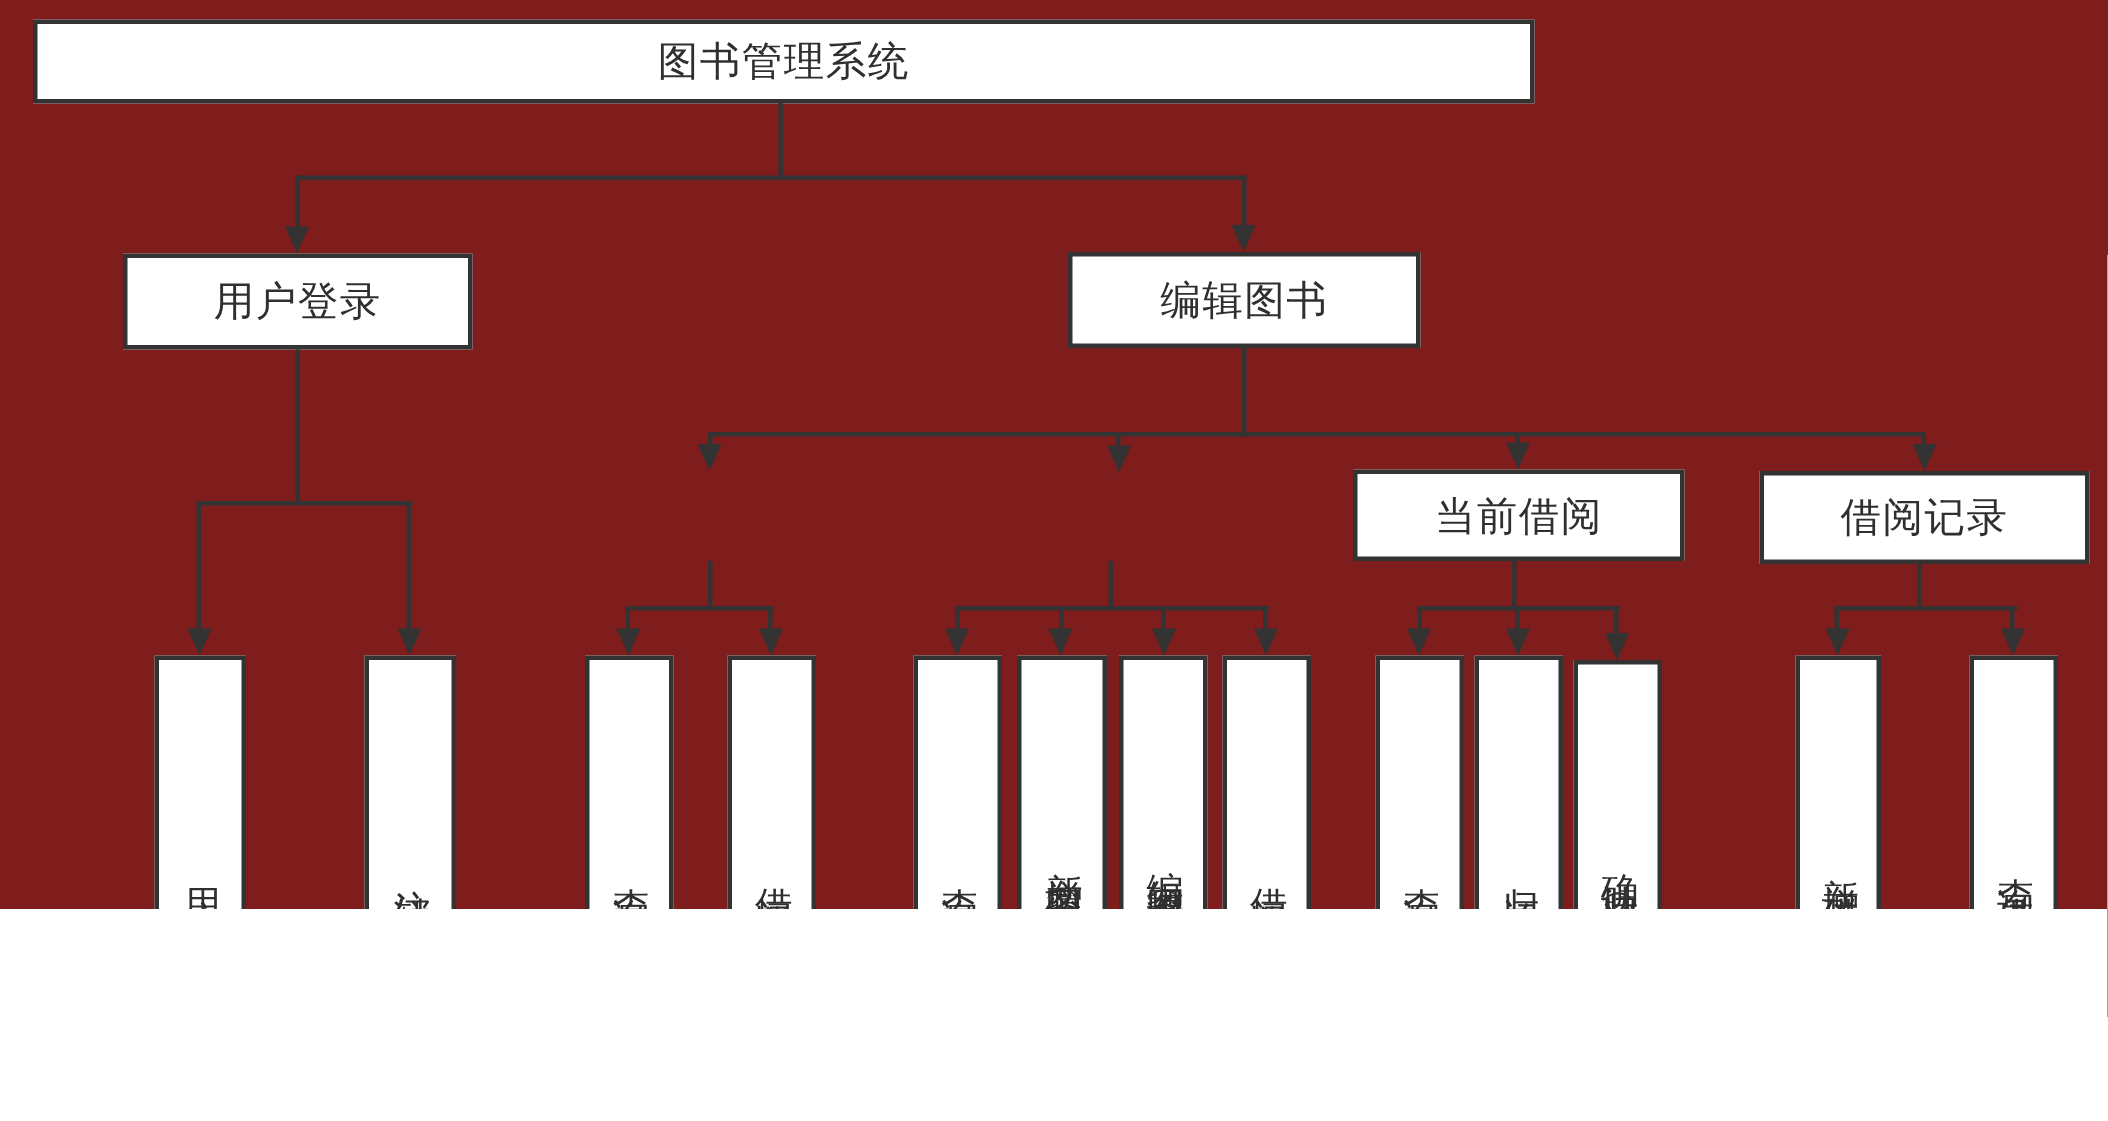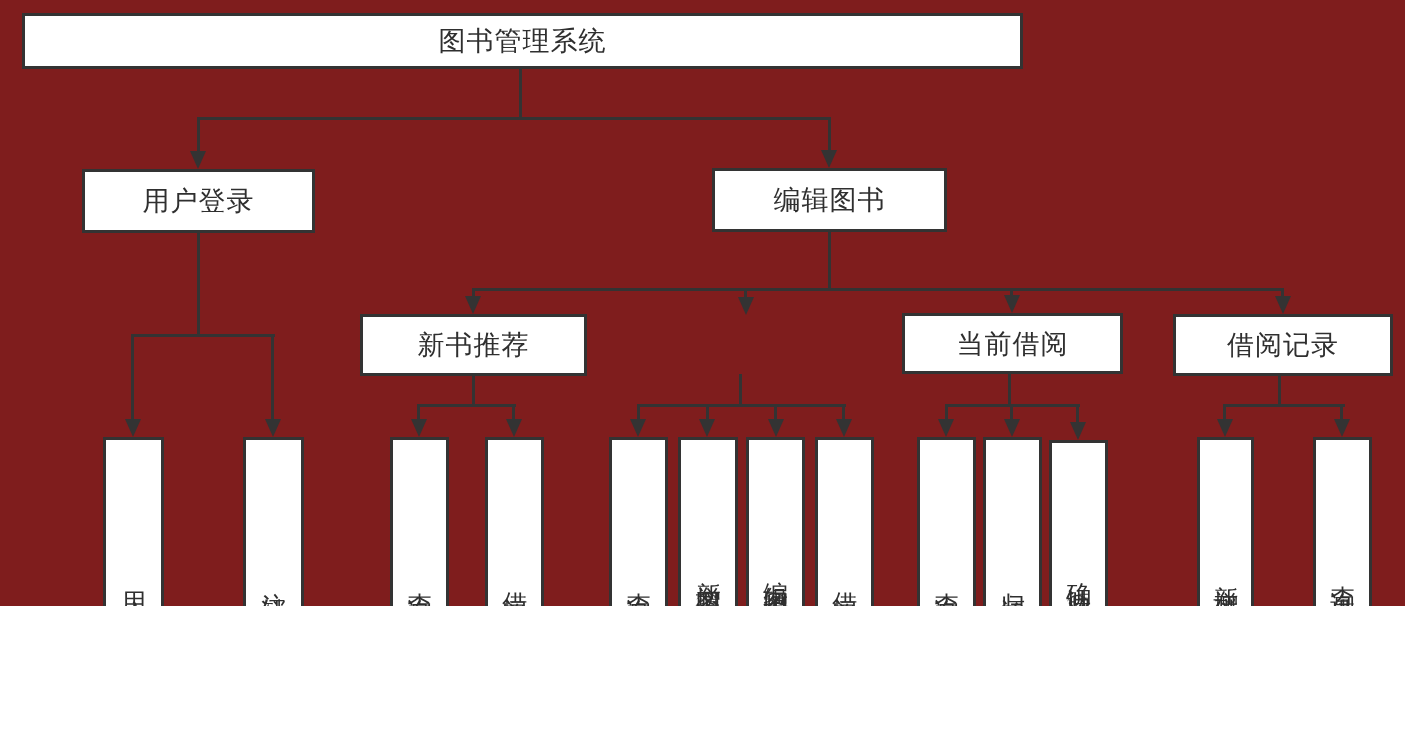--- a/index.html
+++ b/index.html
@@ -68,23 +68,20 @@
   <div class="hline" style="left:472px;top:288px;width:812px"></div>
   <div class="vline" style="left:472px;top:288px;height:11px"></div>
   <div class="arrow" style="left:465px;top:296px"></div>
   <div class="vline" style="left:744px;top:288px;height:11px"></div>
   <div class="arrow" style="left:738px;top:297px"></div>
   <div class="vline" style="left:1010px;top:288px;height:11px"></div>
   <div class="arrow" style="left:1004px;top:295px"></div>
   <div class="vline" style="left:1281px;top:288px;height:11px"></div>
   <div class="arrow" style="left:1275px;top:296px"></div>
 
-  <div class="box hlabel" style="left:360px;top:314px;width:227px;height:62px">
-    <span>新书推荐</span>
-  </div>
   <div class="box hlabel" style="left:1173px;top:314px;width:220px;height:62px">
     <span>借阅记录</span>
   </div>
   <div class="box hlabel" style="left:902px;top:313px;width:221px;height:61px">
     <span>当前借阅</span>
   </div>
 
   <div class="vline" style="left:472px;top:374px;height:33px"></div>
   <div class="hline" style="left:417px;top:404px;width:99px"></div>
   <div class="vline" style="left:417px;top:404px;height:16px"></div>

